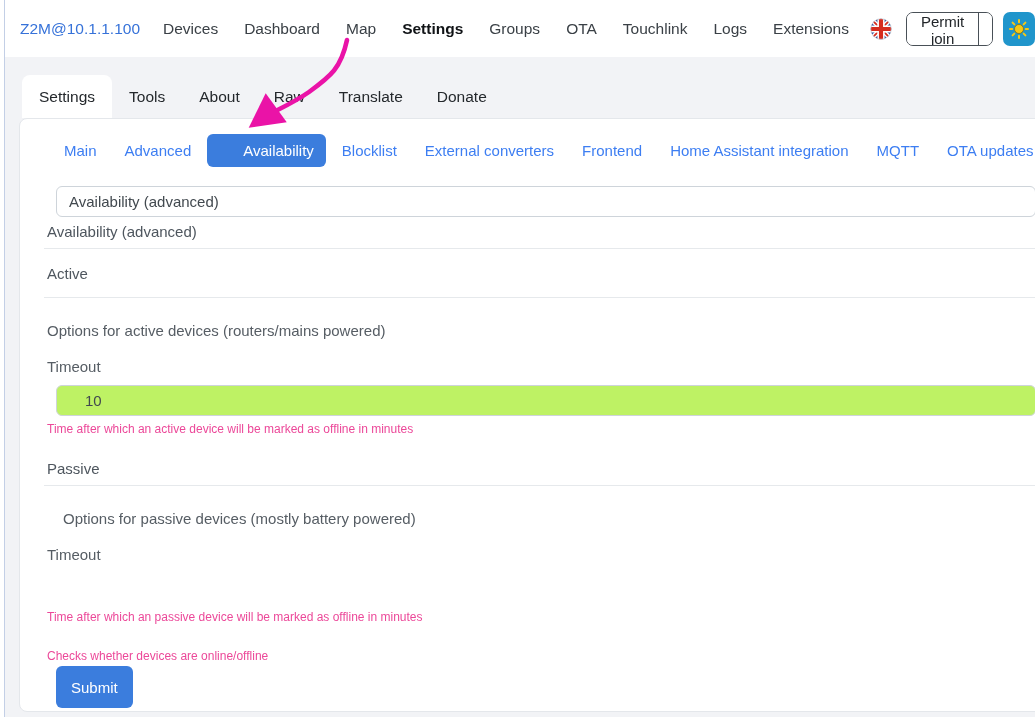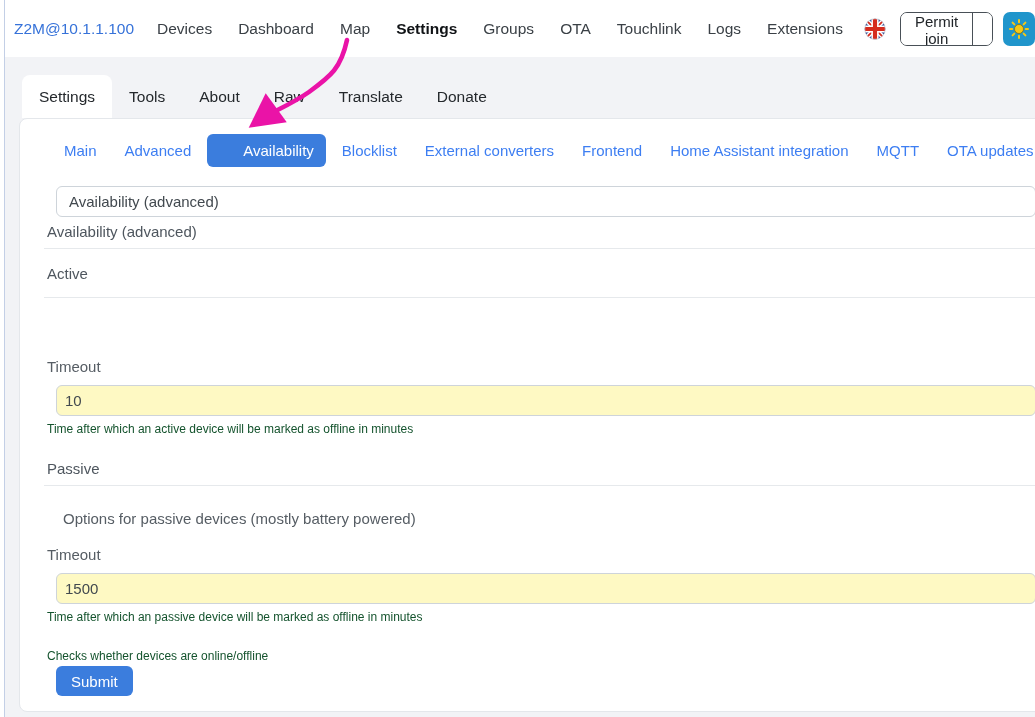--- a/index.html
+++ b/index.html
@@ -10,21 +10,21 @@
     font-family:"Liberation Sans", sans-serif;
     -webkit-font-smoothing:antialiased;
   }
 
   
   .edge-line { position:absolute; left:4px; top:0; bottom:0; width:1px; background:#c3cfe6; z-index:40; }
 
   
   .navbar {
     position:absolute; top:0; left:0; right:0; height:57px;
-    background:#fff; display:flex; align-items:center; padding-left:14px; z-index:10;
+    background:#fff; display:flex; align-items:center; padding-left:20px; z-index:10;
   }
   .brand { color:#3672d9; font-size:15.5px; text-decoration:none; margin-right:10px; white-space:nowrap; }
   .nav-links { display:flex; align-items:center; }
   .nav-link { color:#3a4046; font-size:15.5px; text-decoration:none; padding:0 13px; white-space:nowrap; }
   .nav-link.active { color:#101316; font-weight:600; }
   .flag-wrap { margin-left:8px; width:24px; height:24px; display:flex; align-items:center; justify-content:center; cursor:pointer; }
   .pj-group { display:flex; margin-left:14px; height:34px; border:1px solid #495057; border-radius:7px; overflow:hidden; background:#fff; }
   .pj-main { border:none; background:#fff; padding:0 14px; font-size:15px; color:#212529; font-family:inherit; cursor:pointer; }
   .pj-caret { border:none; border-left:1px solid #495057; background:#fff; width:31px; display:flex; align-items:center; justify-content:center; cursor:pointer; }
   .theme-btn { margin-left:10px; width:41px; height:34px; border:none; border-radius:7px; background:#2095cb; display:flex; align-items:center; justify-content:center; cursor:pointer; }
@@ -48,26 +48,26 @@
   .select-box {
     position:absolute; left:36px; right:0; top:67px; height:31px;
     border:1px solid #ced4da; border-radius:6px; background:#fff;
     font-size:15px; color:#42494f; line-height:29px; padding-left:12px; cursor:pointer;
   }
   .sec-label { position:absolute; left:27px; font-size:15px; color:#4e565e; white-space:nowrap; }
   .form-hr { position:absolute; left:24px; right:0; height:0; border-top:1px solid #e6e9ec; }
   .muted-label { position:absolute; left:27px; font-size:15px; color:#565d64; white-space:nowrap; }
   .text-input {
     position:absolute; left:36px; right:0; height:31px;
-    border:1px solid #ced4da; border-radius:6px; background:#fef9c3;
-    font-size:15px; color:#42494f; padding:0 8px; font-family:inherit;
+    border:1px solid #ced4da; border-radius:6px; background:#bef264;
+    font-size:15px; color:#42494f; padding:0 28px; font-family:inherit;
   }
-  .help-text { position:absolute; left:27px; font-size:12px; color:#14532d; white-space:nowrap; }
+  .help-text { position:absolute; left:27px; font-size:12px; color:#ec4899; white-space:nowrap; }
   .submit-btn {
-    position:absolute; left:36px; top:547px; height:30px; padding:0 15px;
+    position:absolute; left:36px; top:547px; height:42px; padding:0 15px;
     background:#3b7ddd; color:#fff; border:none; border-radius:6px;
     font-size:15px; font-family:inherit; cursor:pointer;
   }
 
   .arrow-overlay { position:absolute; top:0; left:0; z-index:50; pointer-events:none; }
 </style>
 </head>
 <body>
 
 <div class="edge-line"></div>
@@ -155,30 +155,30 @@
     </div>
 
     <div class="select-box">Availability (advanced)</div>
 
     <div class="sec-label" style="top:104px;">Availability (advanced)</div>
     <div class="form-hr" style="top:129px;"></div>
 
     <div class="sec-label" style="top:146px;">Active</div>
     <div class="form-hr" style="top:178px;"></div>
 
+    <div class="muted-label" style="top:203px;">Options for active devices (routers/mains powered)</div>
     <div class="muted-label" style="top:239px;">Timeout</div>
     <input class="text-input" style="top: 266px;" type="text" value="10">
     <div class="help-text" style="top:303px;">Time after which an active device will be marked as offline in minutes</div>
 
     <div class="sec-label" style="top:341px;">Passive</div>
     <div class="form-hr" style="top:366px;"></div>
 
     <div class="muted-label" style="top:391px;margin-left:16px;">Options for passive devices (mostly battery powered)</div>
     <div class="muted-label" style="top:427px;">Timeout</div>
-    <input class="text-input" style="top: 454px;" type="text" value="1500">
     <div class="help-text" style="top:491px;">Time after which an passive device will be marked as offline in minutes</div>
 
     <div class="help-text" style="top:530px;">Checks whether devices are online/offline</div>
     <button class="submit-btn">Submit</button>
   </div>
 </div>
 
 <svg class="arrow-overlay" width="1035" height="717" viewBox="0 0 1035 717">
   <defs>
     <marker id="arrowhead" markerWidth="9" markerHeight="9" refX="5.5" refY="4.5" orient="auto">

